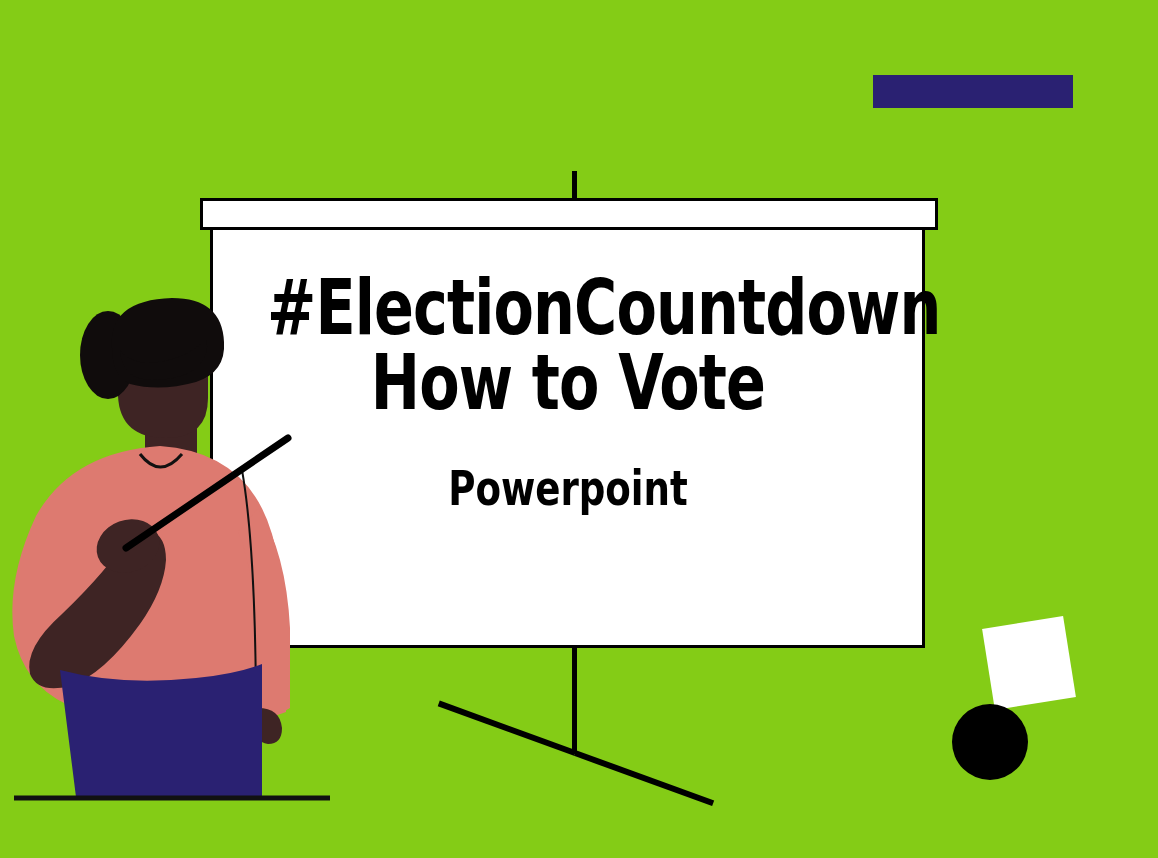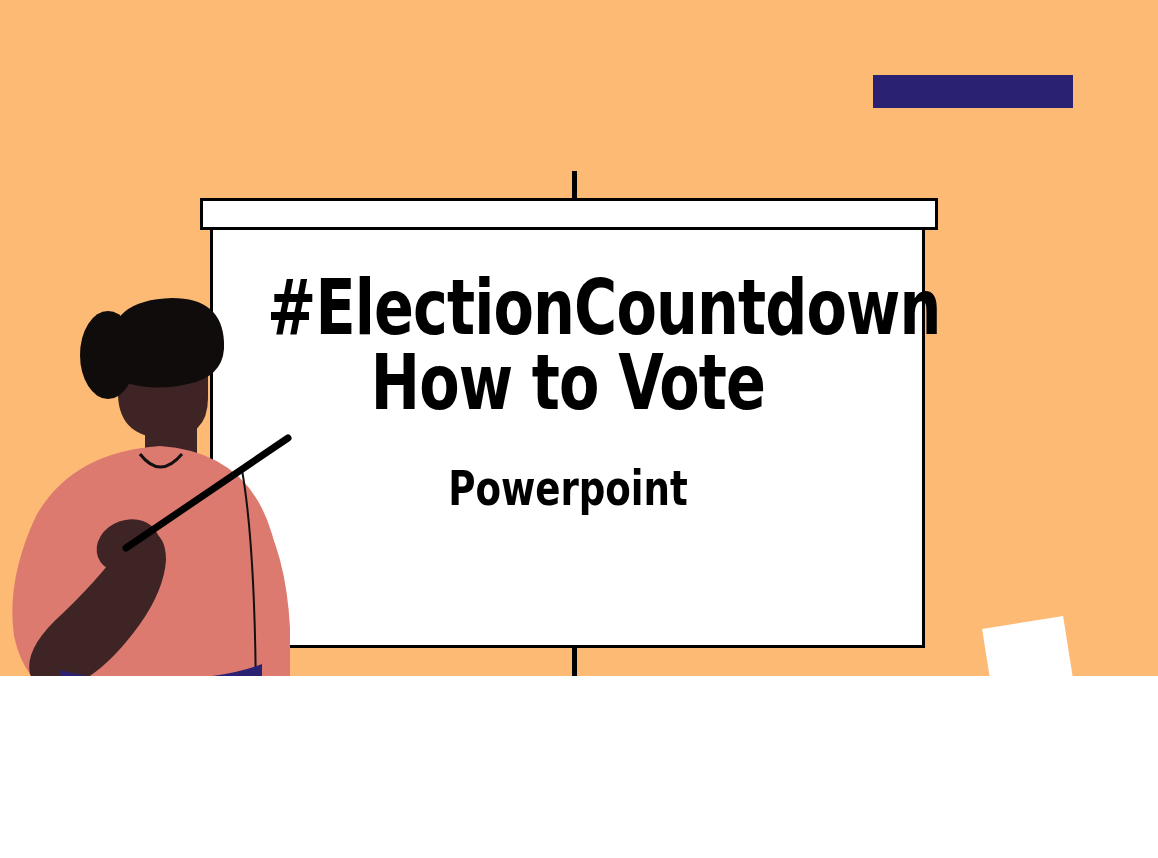--- a/index.html
+++ b/index.html
@@ -6,23 +6,23 @@
     margin: 0;
     padding: 0;
     background: #ffffff;
   }
   body {
     font-family: "DejaVu Sans", sans-serif;
   }
   #slide {
     position: relative;
     width: 1158px;
-    height: 676px;
+    height: 858px;
     overflow: hidden;
-    background: #fdba74;
+    background: #84cc16;
   }
 
   
   .navy-bar {
     position: absolute;
     left: 873px;
     top: 75px;
     width: 200px;
     height: 33px;
     background: #2a2172;

